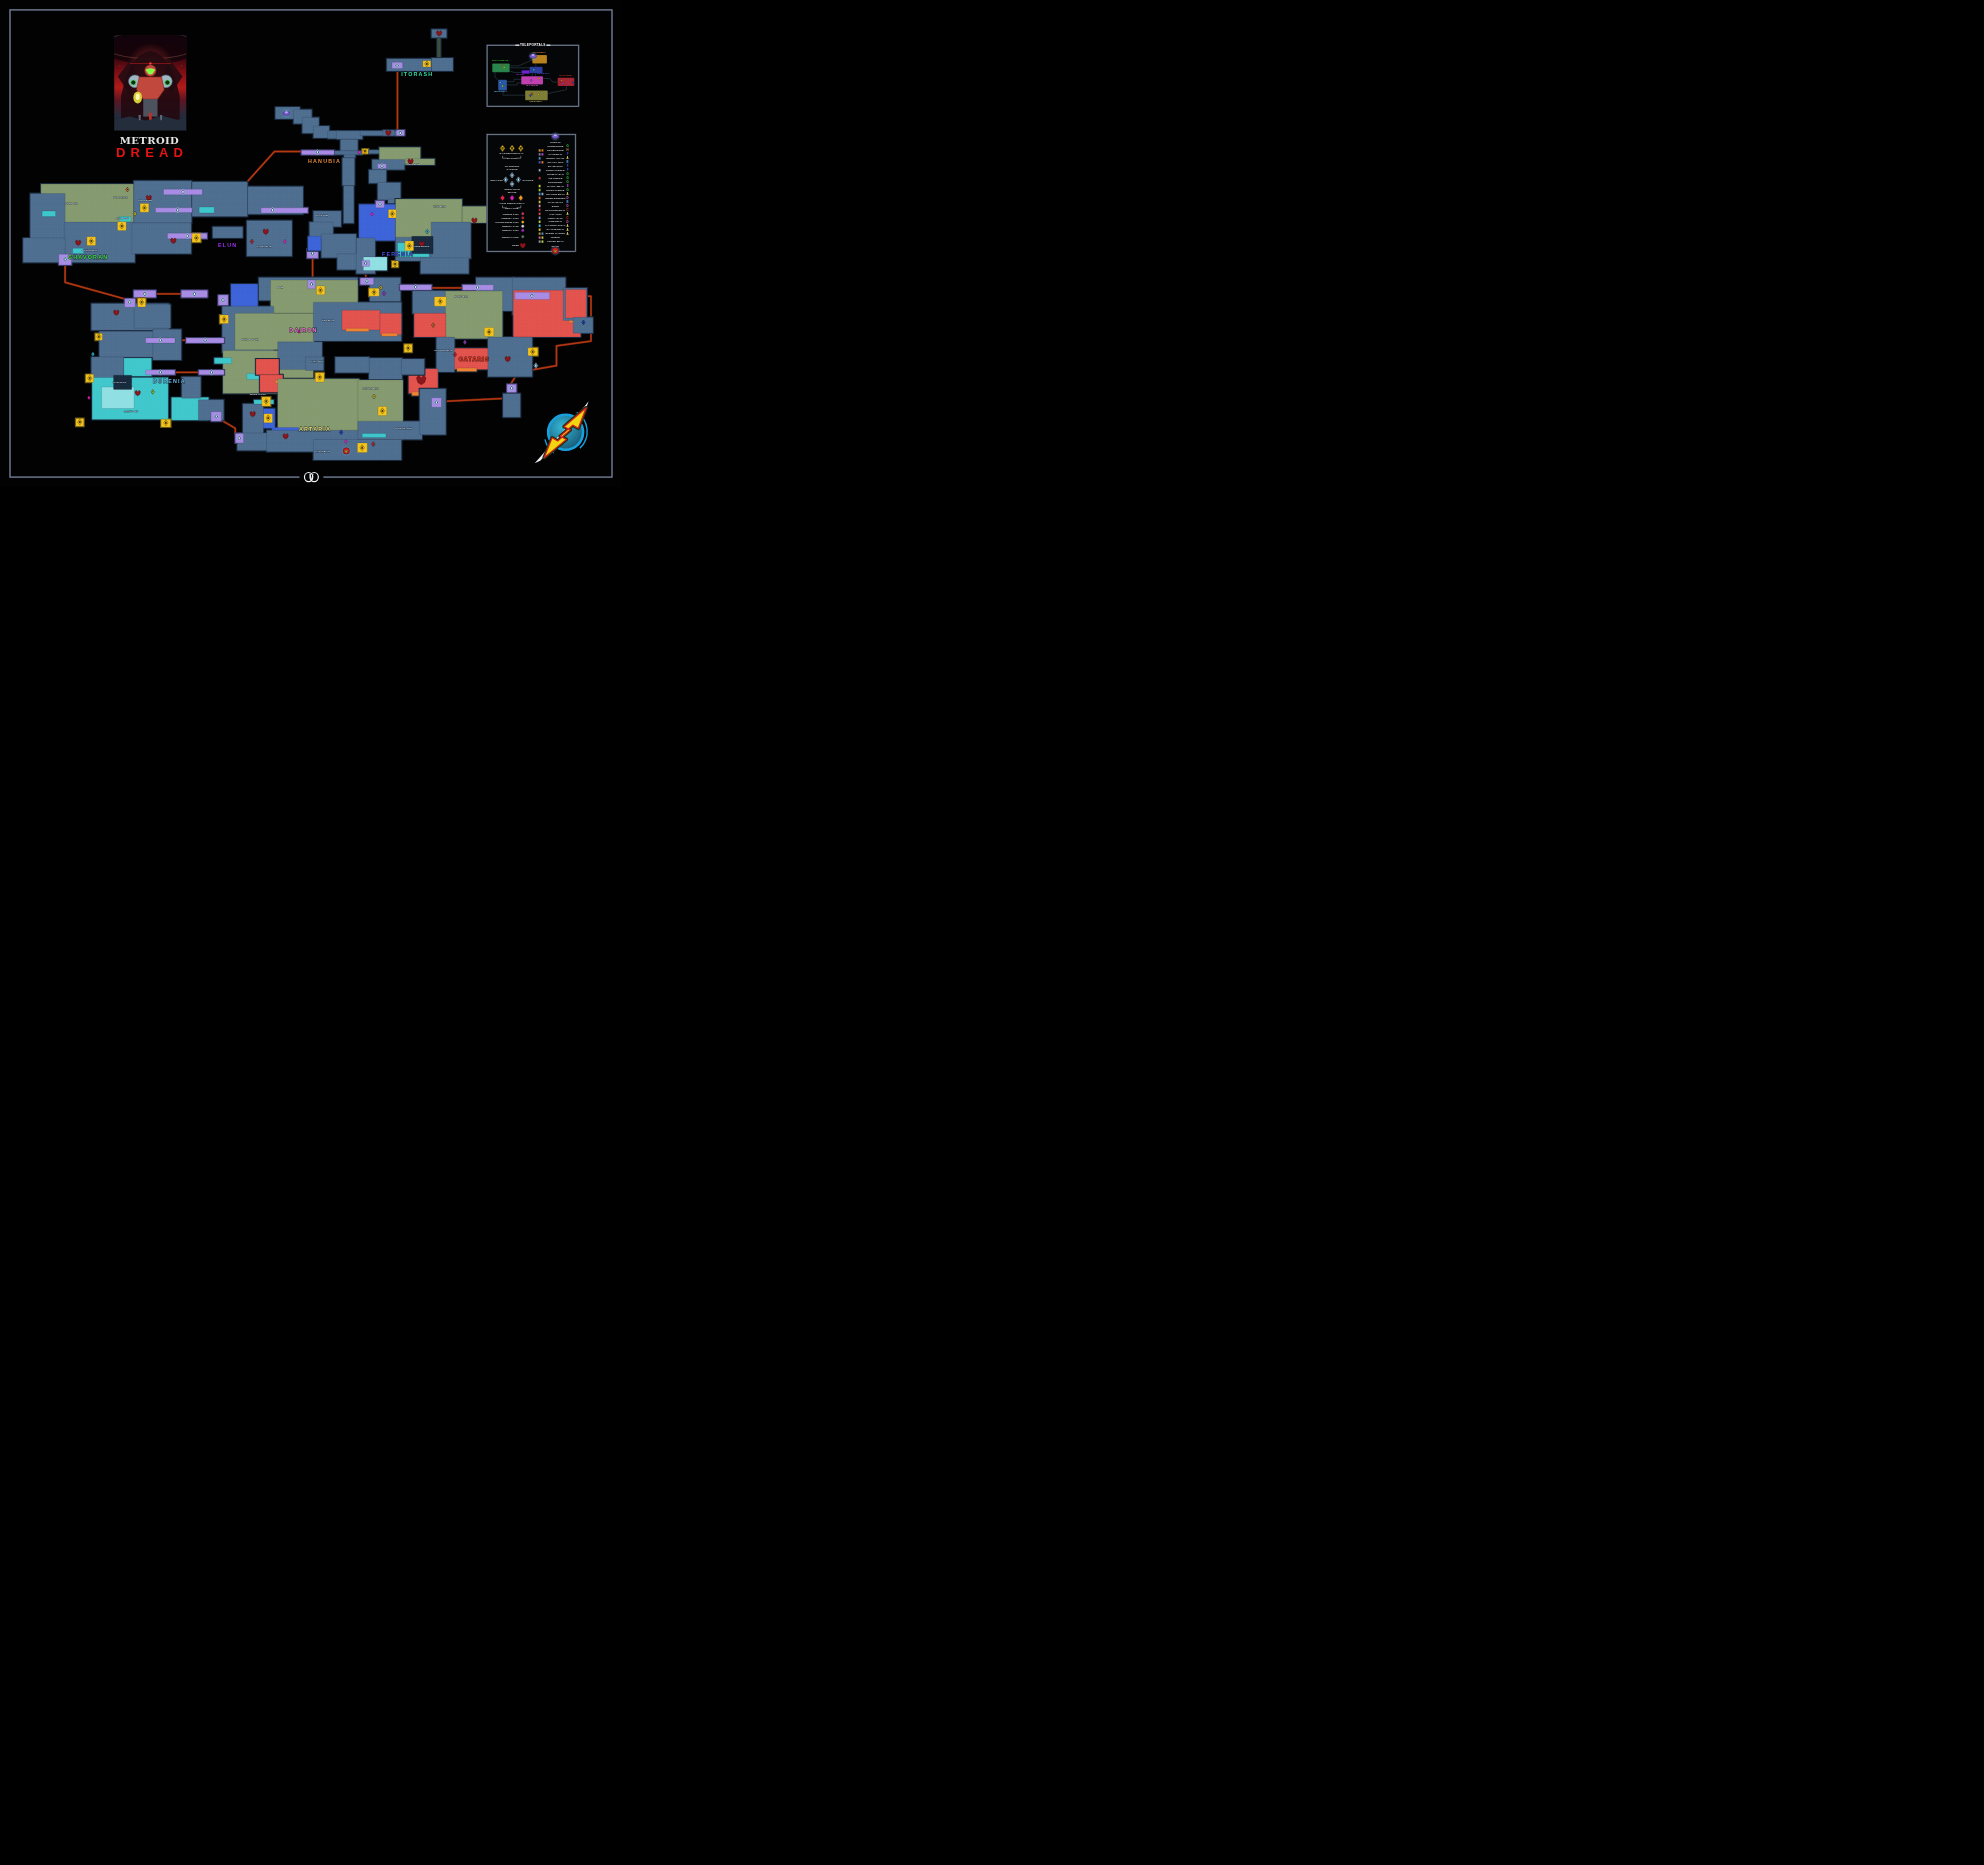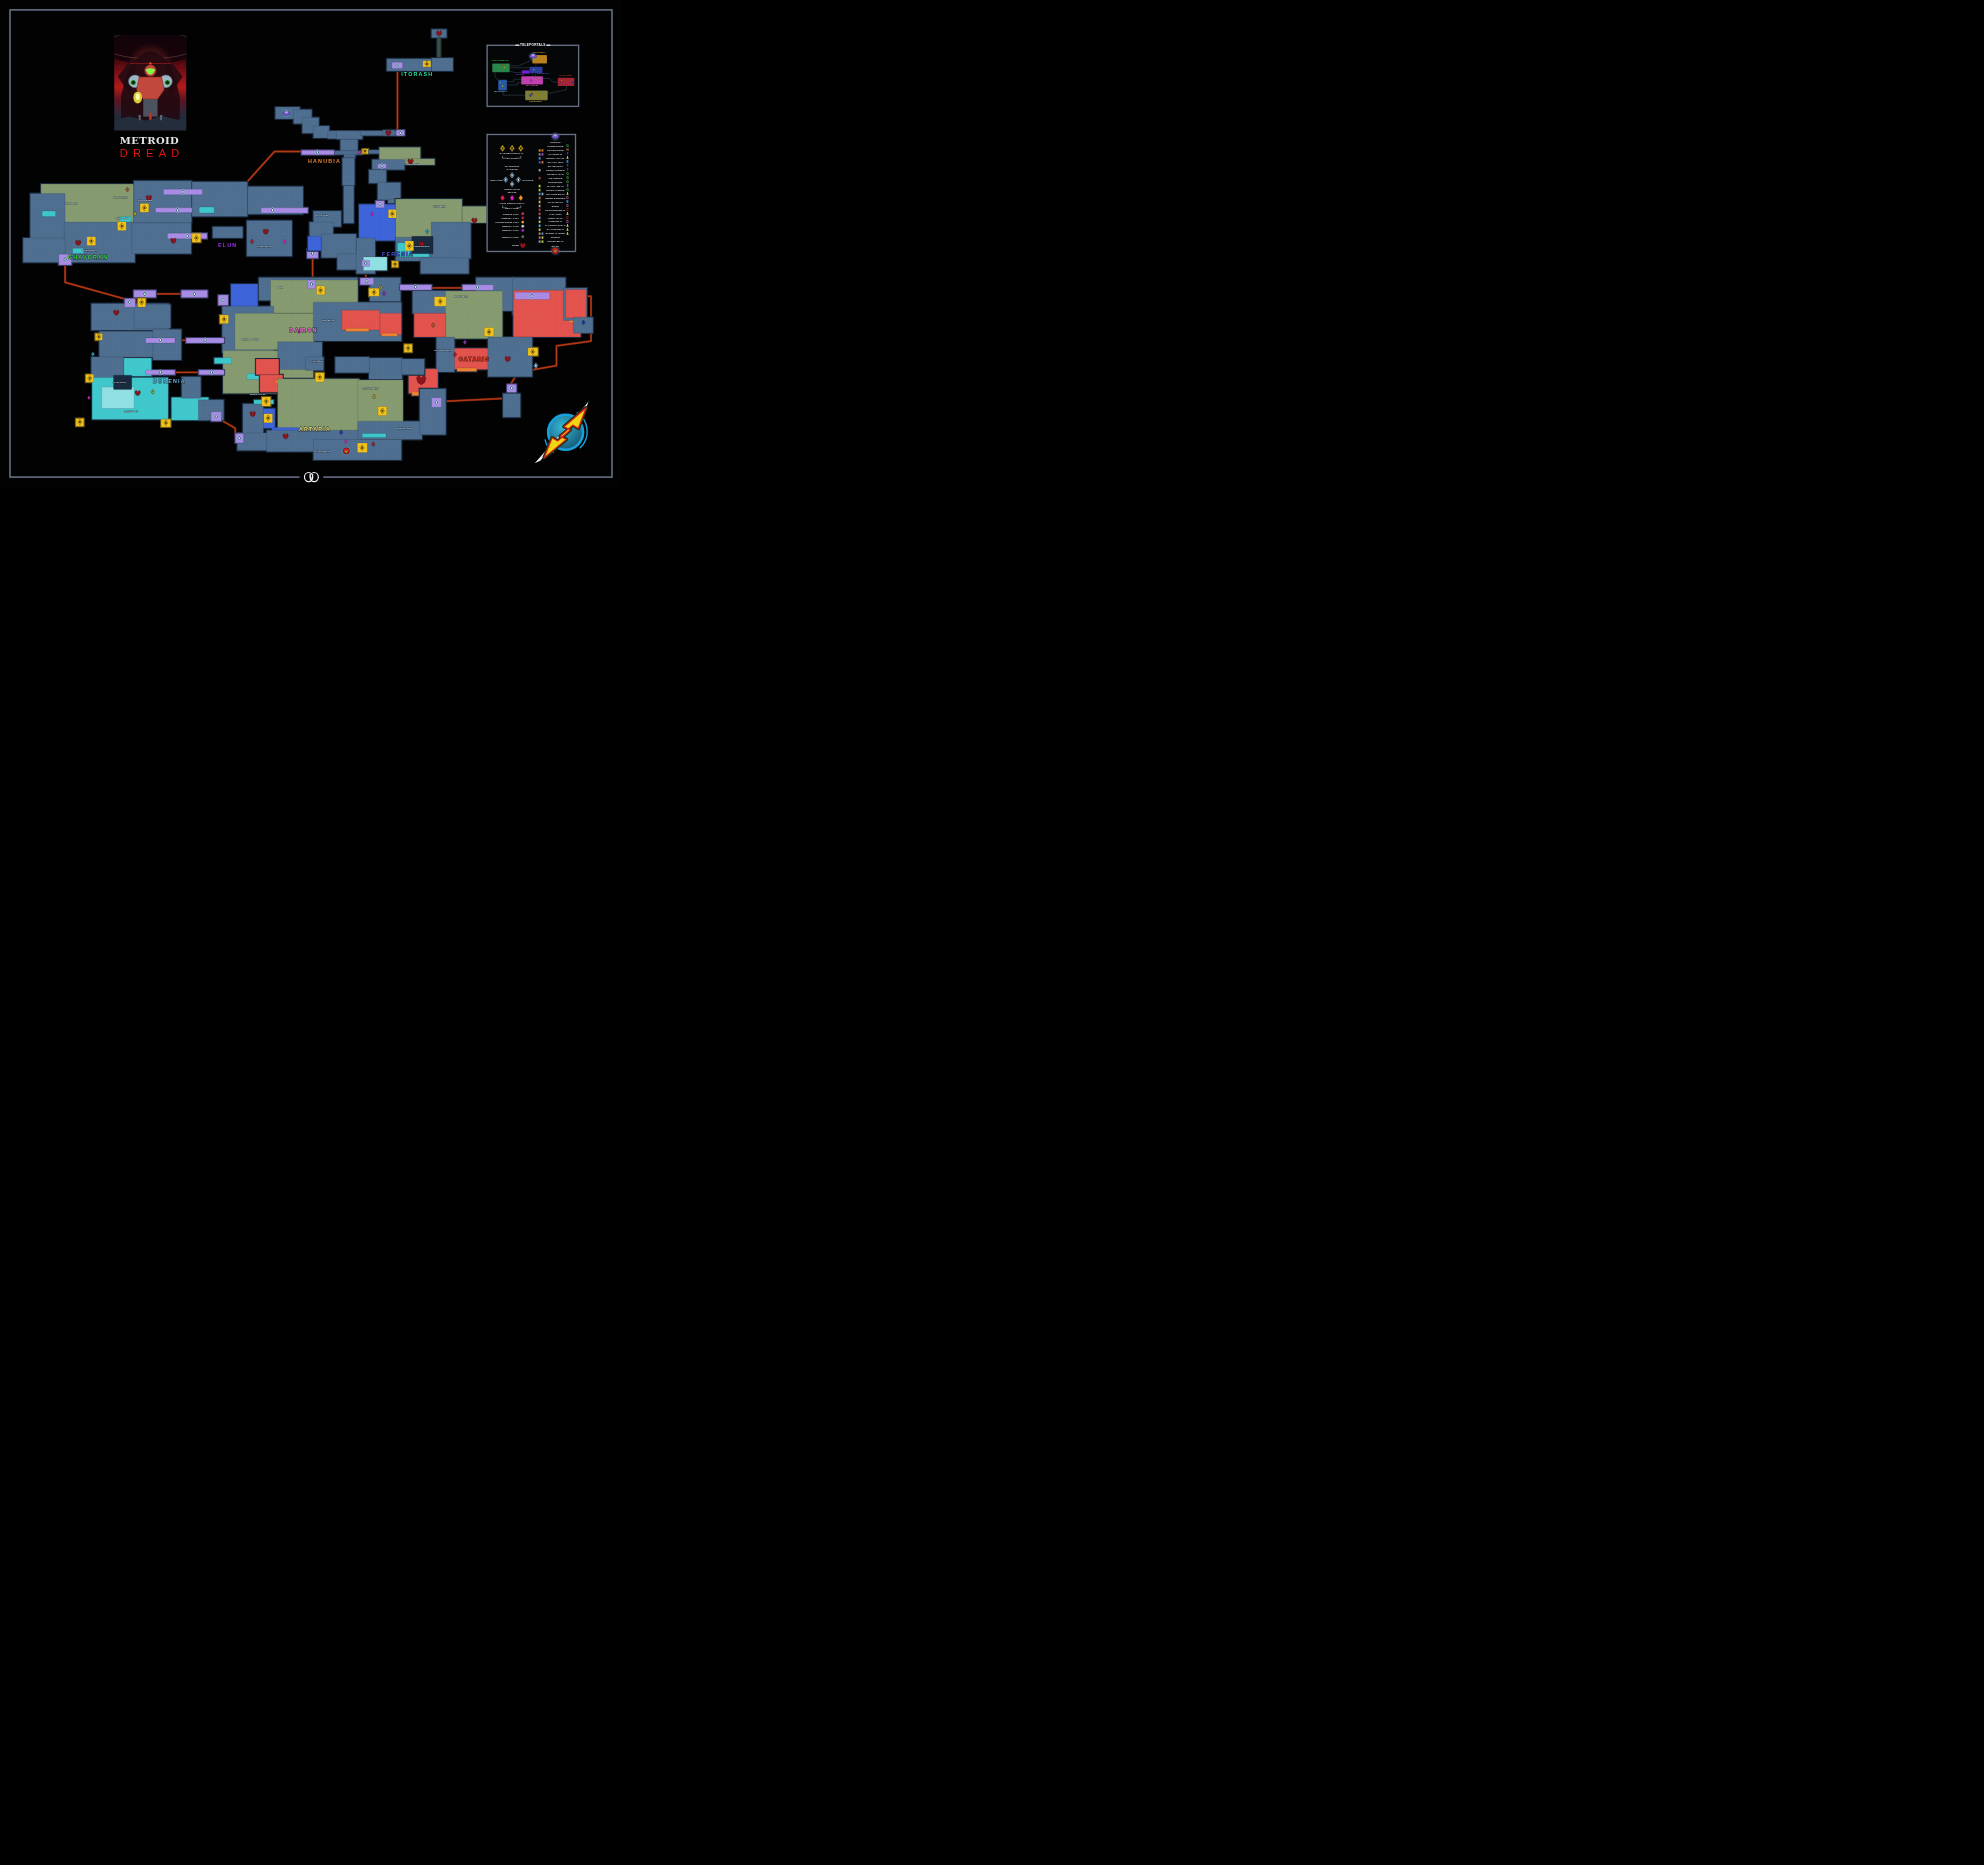--- a/index.html
+++ b/index.html
@@ -2,21 +2,21 @@
 <html style="font-size:6.4px"><head>
 <meta charset="utf-8">
 <style>
   html,body{margin:0;padding:0;background:#000;}
   .poster{position:relative;width:622px;height:487px;background:#020202;overflow:hidden;
           font-family:"Liberation Sans",sans-serif;}
   .poster svg{position:absolute;left:0;top:0;}
   .logo{position:absolute;left:102px;top:133px;width:95px;text-align:center;z-index:5;}
   .logo .t{font-family:"DejaVu Serif",serif;font-weight:bold;font-size:10px;line-height:15px;
            color:#e5e5e5;letter-spacing:0.4px;}
-  .logo .s{font-family:"Liberation Sans",sans-serif;font-weight:normal;font-size:11px;line-height:10.3px;
+  .logo .s{font-family:"Liberation Sans",sans-serif;font-weight:bold;font-size:13px;line-height:10.3px;
            color:#e51414;letter-spacing:5.2px;text-indent:5.2px;}
 </style>
 </head>
 <body>
 
 <div class="poster">
   <svg id="scene" width="622" height="487" viewBox="0 0 1568 1228">
       <defs>
         <pattern id="px" width="6" height="6" patternUnits="userSpaceOnUse">
           <path d="M0 .5H6M.5 0V6" stroke="rgba(255,255,255,.12)" stroke-width="0.7" fill="none"></path>

